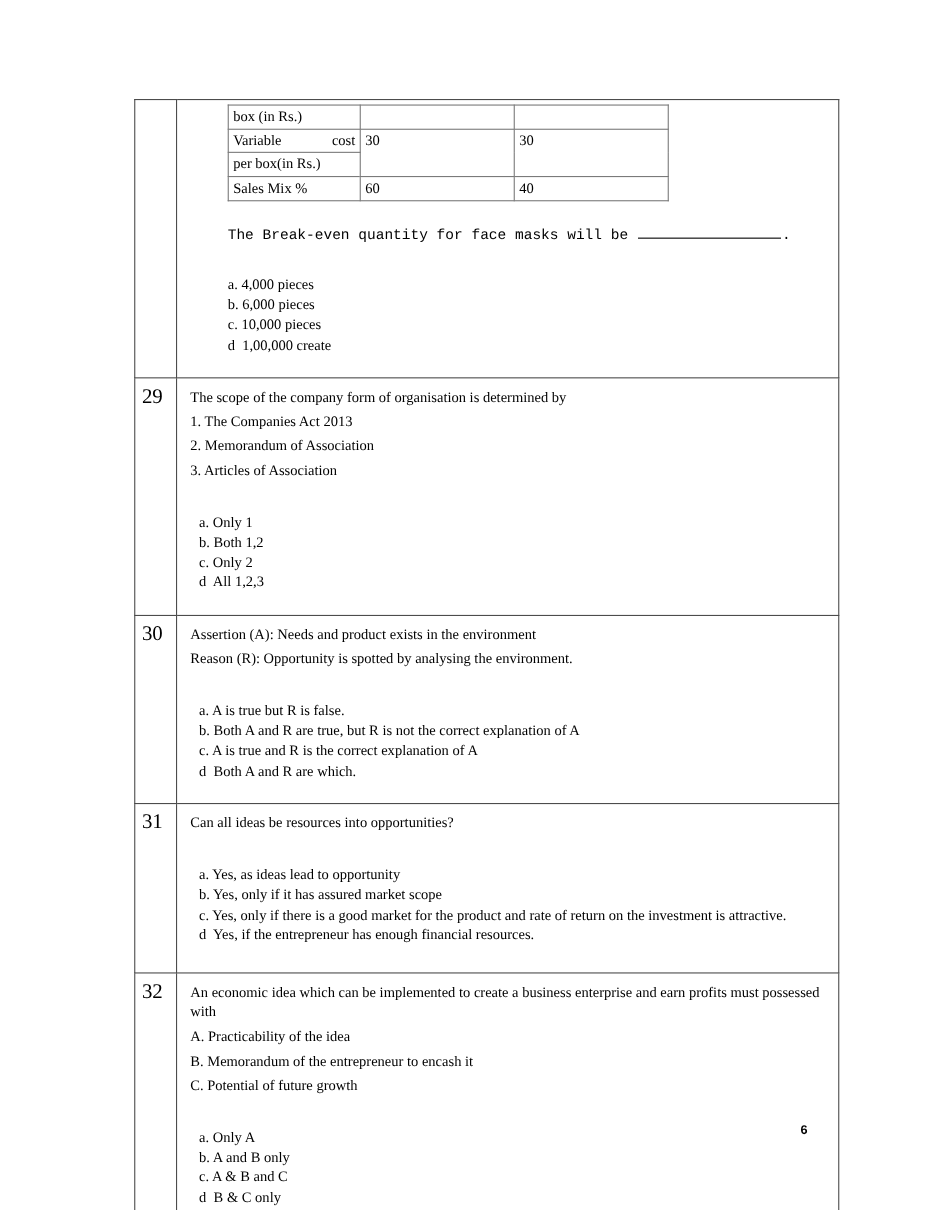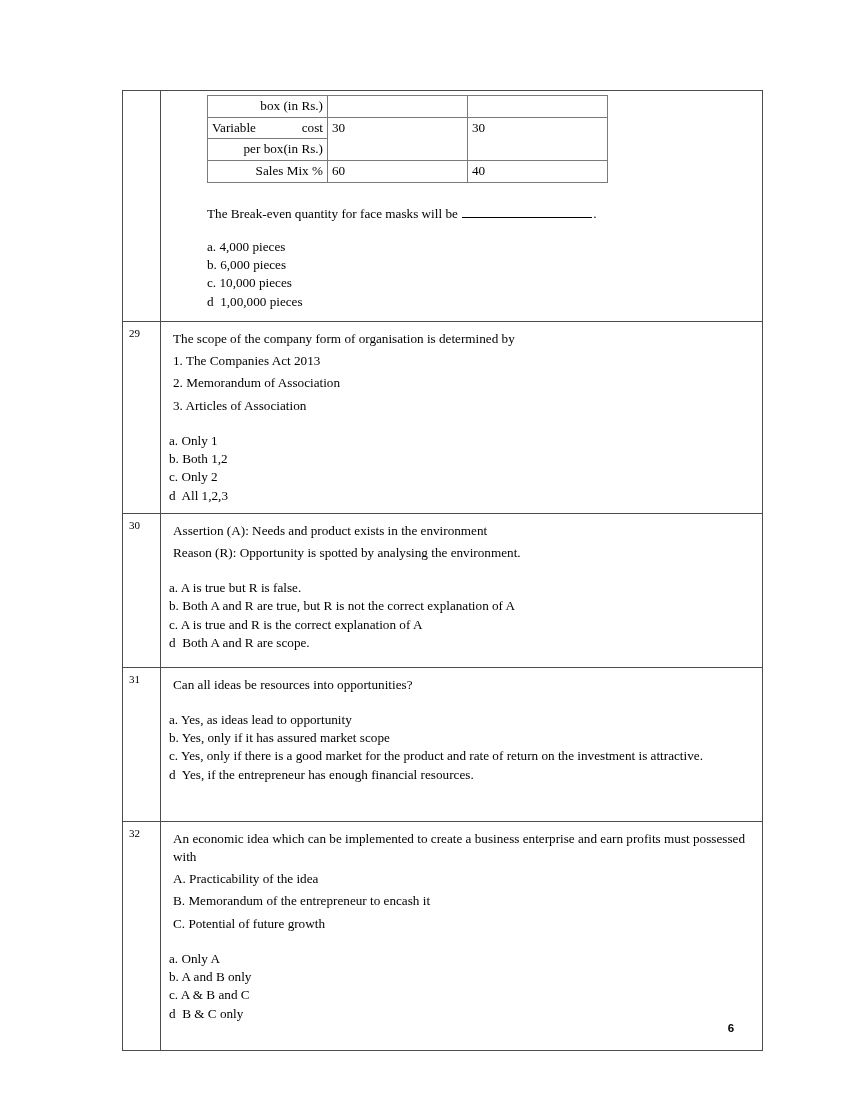--- a/index.html
+++ b/index.html
@@ -36,21 +36,21 @@
   }
   .qtable td {
     border: 1px solid #4c4c4c;
     vertical-align: top;
     padding: 0;
   }
   .qtable td.qnum {
     width: 38px;
     text-align: left;
     padding: 4px 0 0 6px;
-    font-size: 11px;
+    font-size: 19px;
     line-height: 1.33;
   }
   .qtable td.qbody {
     padding: 4px 8px 8px 8px;
     font-size: 13.2px;
     line-height: 1.38;
   }
 
   
   .row-28 td { height: 218px; }
@@ -68,41 +68,42 @@
     border: 1px solid #555555;
   }
   .datatable td {
     border: 1px solid #7a7a7a;
     font-size: 13.2px;
     line-height: 1.34;
     padding: 1px 4px 2px 4px;
     vertical-align: top;
     height: 17px;
   }
-  .datatable td.c-label { width: 120px; text-align: right; }
+  .datatable td.c-label { width: 120px; }
   .datatable td.c-a     { width: 140px; }
   .datatable td.c-b     { width: 140px; }
 
   .lbl-split {
     display: flex;
     justify-content: space-between;
     white-space: nowrap;
   }
 
   
   .stem { margin: 0; }
   .spacer { height: 15px; }
   .spacer-sm { height: 13px; }
   .line { margin: 4px; white-space: pre-wrap; }
-  .opts { margin: 0; }
+  .opts { margin: 12px; }
   .opts .line { margin: 0; }
 
   .prompt-wrap {
     margin: 22px 0 0 38px;
     font-size: 13.2px;
+    font-family: Liberation Mono, monospace;
   }
   .blank {
     display: inline-block;
     width: 130px;
     border-bottom: 1px solid #000000;
     height: 0.82em;
     vertical-align: baseline;
     margin: 0 1px;
   }
   .opts-indent { margin-left: 38px; }
@@ -170,21 +171,21 @@
           </table>
 
           <div class="prompt-wrap"><span>The Break-even quantity for face masks will be </span><span class="blank"></span><span>.</span></div>
 
           <div class="spacer"></div>
 
           <div class="opts opts-indent">
             <div class="line">a. 4,000 pieces</div>
             <div class="line">b. 6,000 pieces</div>
             <div class="line">c. 10,000 pieces</div>
-            <div class="line">d  1,00,000 pieces</div>
+            <div class="line">d  1,00,000 create</div>
           </div>
 
         </td>
       </tr>
 
       <tr class="row-29">
         <td class="qnum">29</td>
         <td class="qbody">
           <div class="stem line">The scope of the company form of organisation is determined by</div>
           <div>
@@ -205,21 +206,21 @@
       <tr class="row-30">
         <td class="qnum">30</td>
         <td class="qbody">
           <div class="line">Assertion (A): Needs and product exists in the environment</div>
           <div class="line">Reason (R): Opportunity is spotted by analysing the environment.</div>
           <div class="spacer-sm"></div>
           <div class="opts">
             <div class="line">a. A is true but R is false.</div>
             <div class="line">b. Both A and R are true, but R is not the correct explanation of A</div>
             <div class="line">c. A is true and R is the correct explanation of A</div>
-            <div class="line">d  Both A and R are scope.</div>
+            <div class="line">d  Both A and R are which.</div>
           </div>
         </td>
       </tr>
 
       <tr class="row-31">
         <td class="qnum">31</td>
         <td class="qbody">
           <div class="stem line">Can all ideas be resources into opportunities?</div>
           <div class="spacer-sm"></div>
           <div class="opts">

